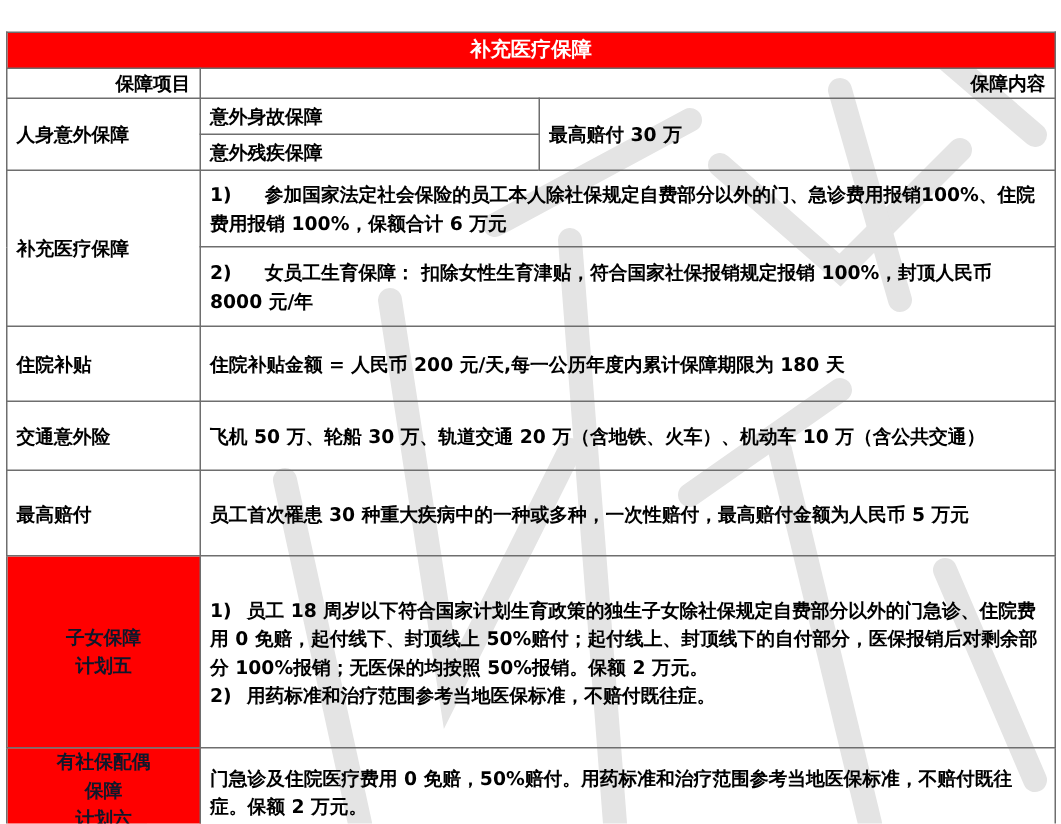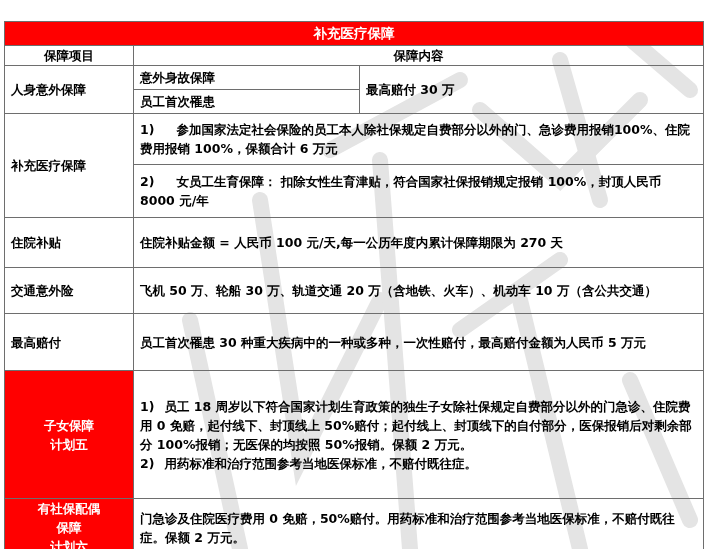--- a/index.html
+++ b/index.html
@@ -8,23 +8,23 @@
     .watermark { position: absolute; left: 0; top: 0; width: 707px; height: 549px; pointer-events: none; z-index: 1; }
     table.benefits {
       position: absolute; left: 4px; top: 21px; width: 699px;
       border-collapse: collapse; table-layout: fixed; z-index: 2;
       font-size: 12.5px; font-weight: bold; background: transparent;
     }
     table.benefits td {
       border: 1px solid #6e6e6e; padding: 0 6px; vertical-align: middle; line-height: 19px;
     }
     .title-cell { background: #ff0000; color: #fff; text-align: center; font-size: 13.5px; height: 23px; }
-    .hdr-cell { text-align: center; height: 19px; }
+    .hdr-cell { text-align: right; height: 19px; }
     .label-cell { text-align: left; }
-    .red-label { background: #ff0000; color: #ffffff; text-align: center; line-height: 20px; }
+    .red-label { background: #ff0000; color: #0f172a; text-align: center; line-height: 20px; font-family: Liberation Serif, serif; }
     .content { text-align: left; }
     .content .line { display: block; }
     .gap { display: inline-block; width: 22px; }
     .gap-s { display: inline-block; width: 10px; }
   </style>
 </head>
 <body>
 
 <svg class="watermark" viewBox="0 0 707 549" xmlns="http://www.w3.org/2000/svg">
   <g stroke="#e4e4e4" stroke-width="16" fill="none" stroke-linecap="round">
@@ -55,36 +55,36 @@
   <tr>
     <td class="hdr-cell">保障项目</td>
     <td colspan="2" class="hdr-cell">保障内容</td>
   </tr>
   <tr style="height:24px">
     <td rowspan="2" class="label-cell">人身意外保障</td>
     <td class="content">意外身故保障</td>
     <td rowspan="2" class="content">最高赔付 30 万</td>
   </tr>
   <tr style="height:24px">
-    <td class="content">员工首次罹患</td>
+    <td class="content">意外残疾保障</td>
   </tr>
   <tr style="height:51px">
     <td rowspan="2" class="label-cell">补充医疗保障</td>
     <td colspan="2" class="content">
       <span>1)</span><span class="gap"></span><span>参加国家法定社会保险的员工本人除社保规定自费部分以外的门、急诊费用报销100%、住院费用报销 100%，保额合计 6 万元</span>
     </td>
   </tr>
   <tr style="height:53px">
     <td colspan="2" class="content">
       <span>2)</span><span class="gap"></span><span>女员工生育保障： 扣除女性生育津贴，符合国家社保报销规定报销 100%，封顶人民币 8000 元/年</span>
     </td>
   </tr>
   <tr style="height:50px">
     <td class="label-cell">住院补贴</td>
-    <td colspan="2" class="content">住院补贴金额 = 人民币 100 元/天,每一公历年度内累计保障期限为 270 天</td>
+    <td colspan="2" class="content">住院补贴金额 = 人民币 200 元/天,每一公历年度内累计保障期限为 180 天</td>
   </tr>
   <tr style="height:46px">
     <td class="label-cell">交通意外险</td>
     <td colspan="2" class="content">飞机 50 万、轮船 30 万、轨道交通 20 万（含地铁、火车）、机动车 10 万（含公共交通）</td>
   </tr>
   <tr style="height:57px">
     <td class="label-cell">最高赔付</td>
     <td colspan="2" class="content">员工首次罹患 30 种重大疾病中的一种或多种，一次性赔付，最高赔付金额为人民币 5 万元</td>
   </tr>
   <tr style="height:128px">

